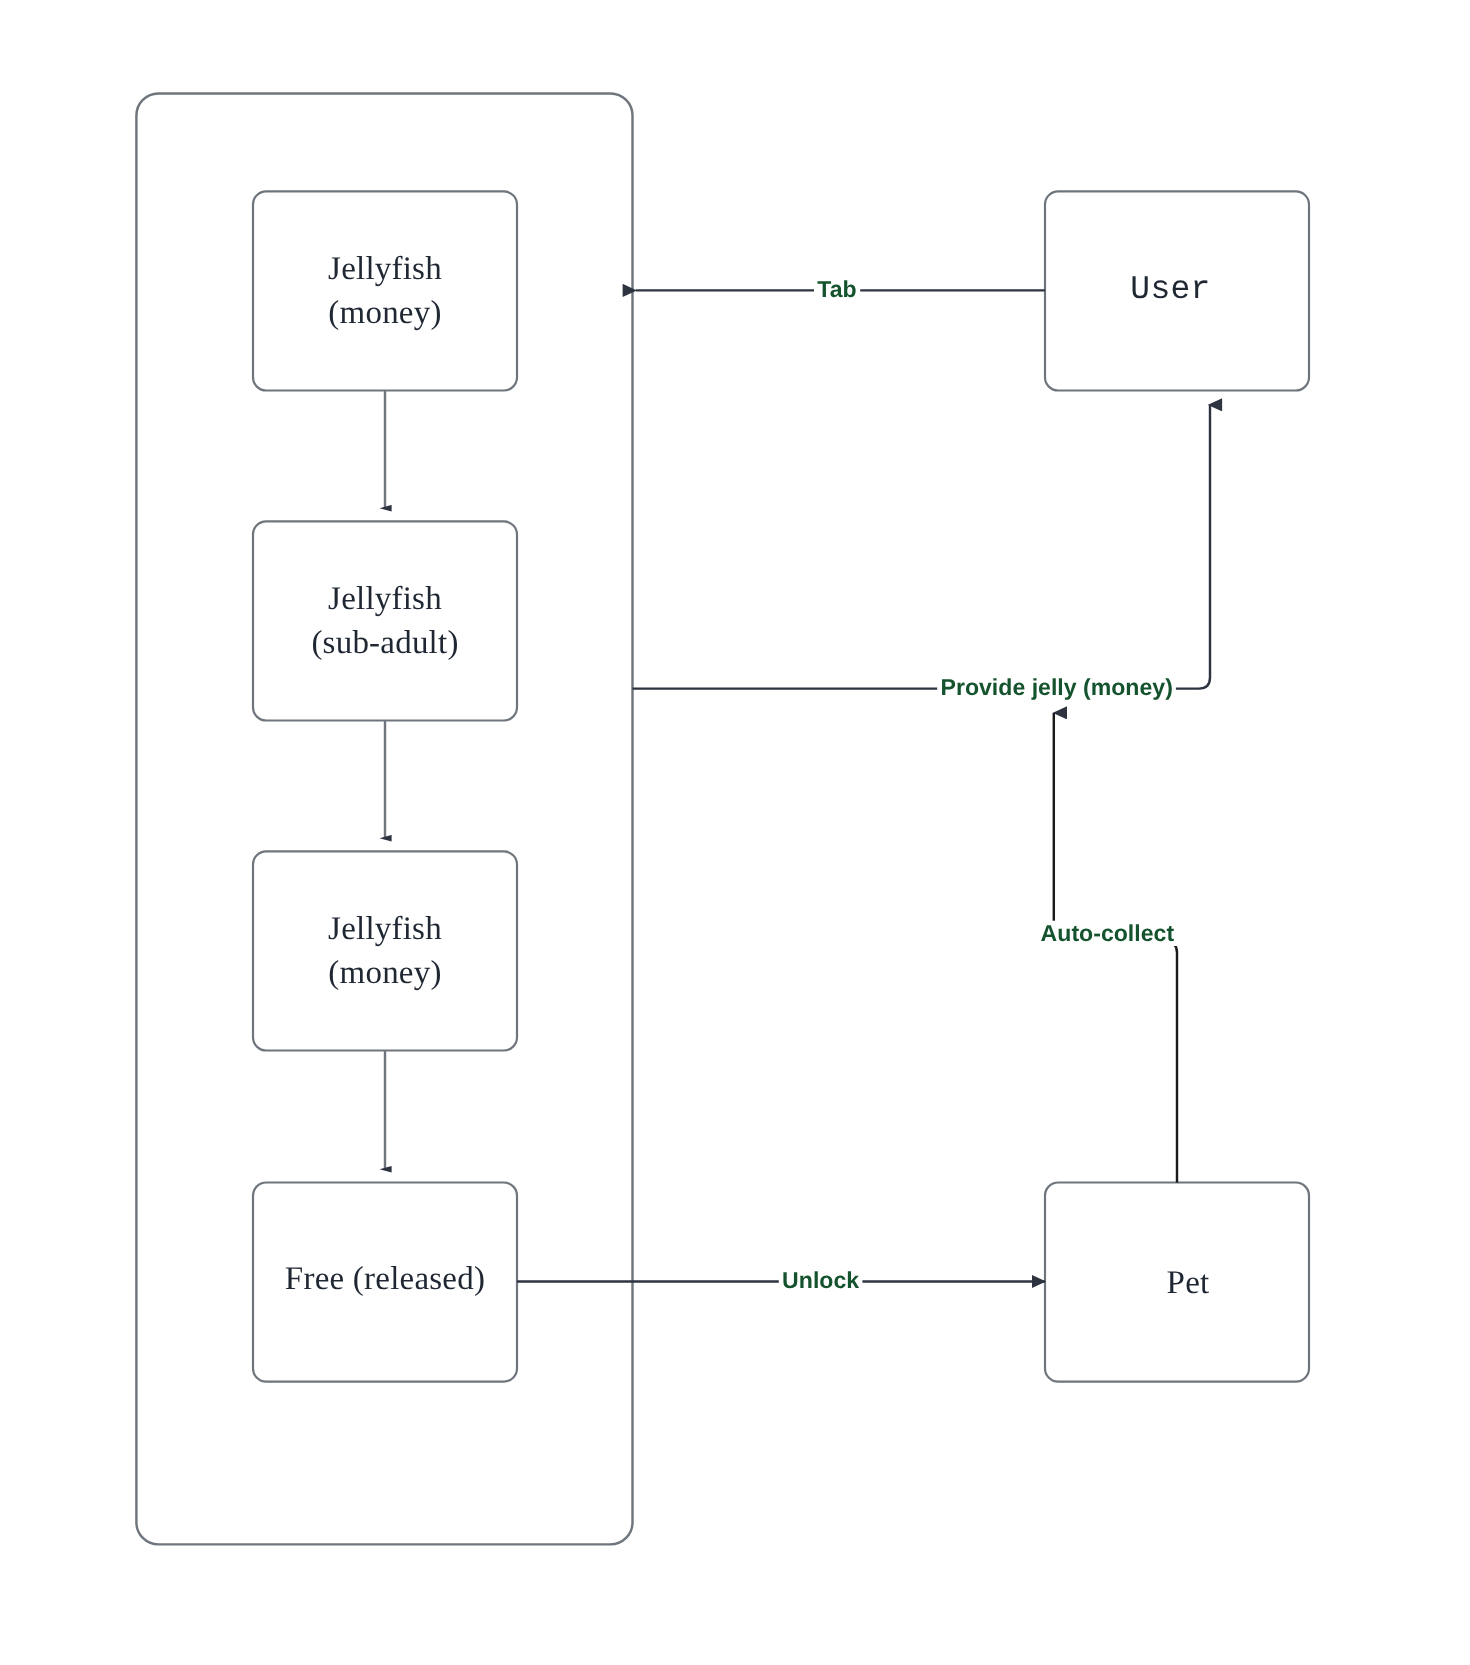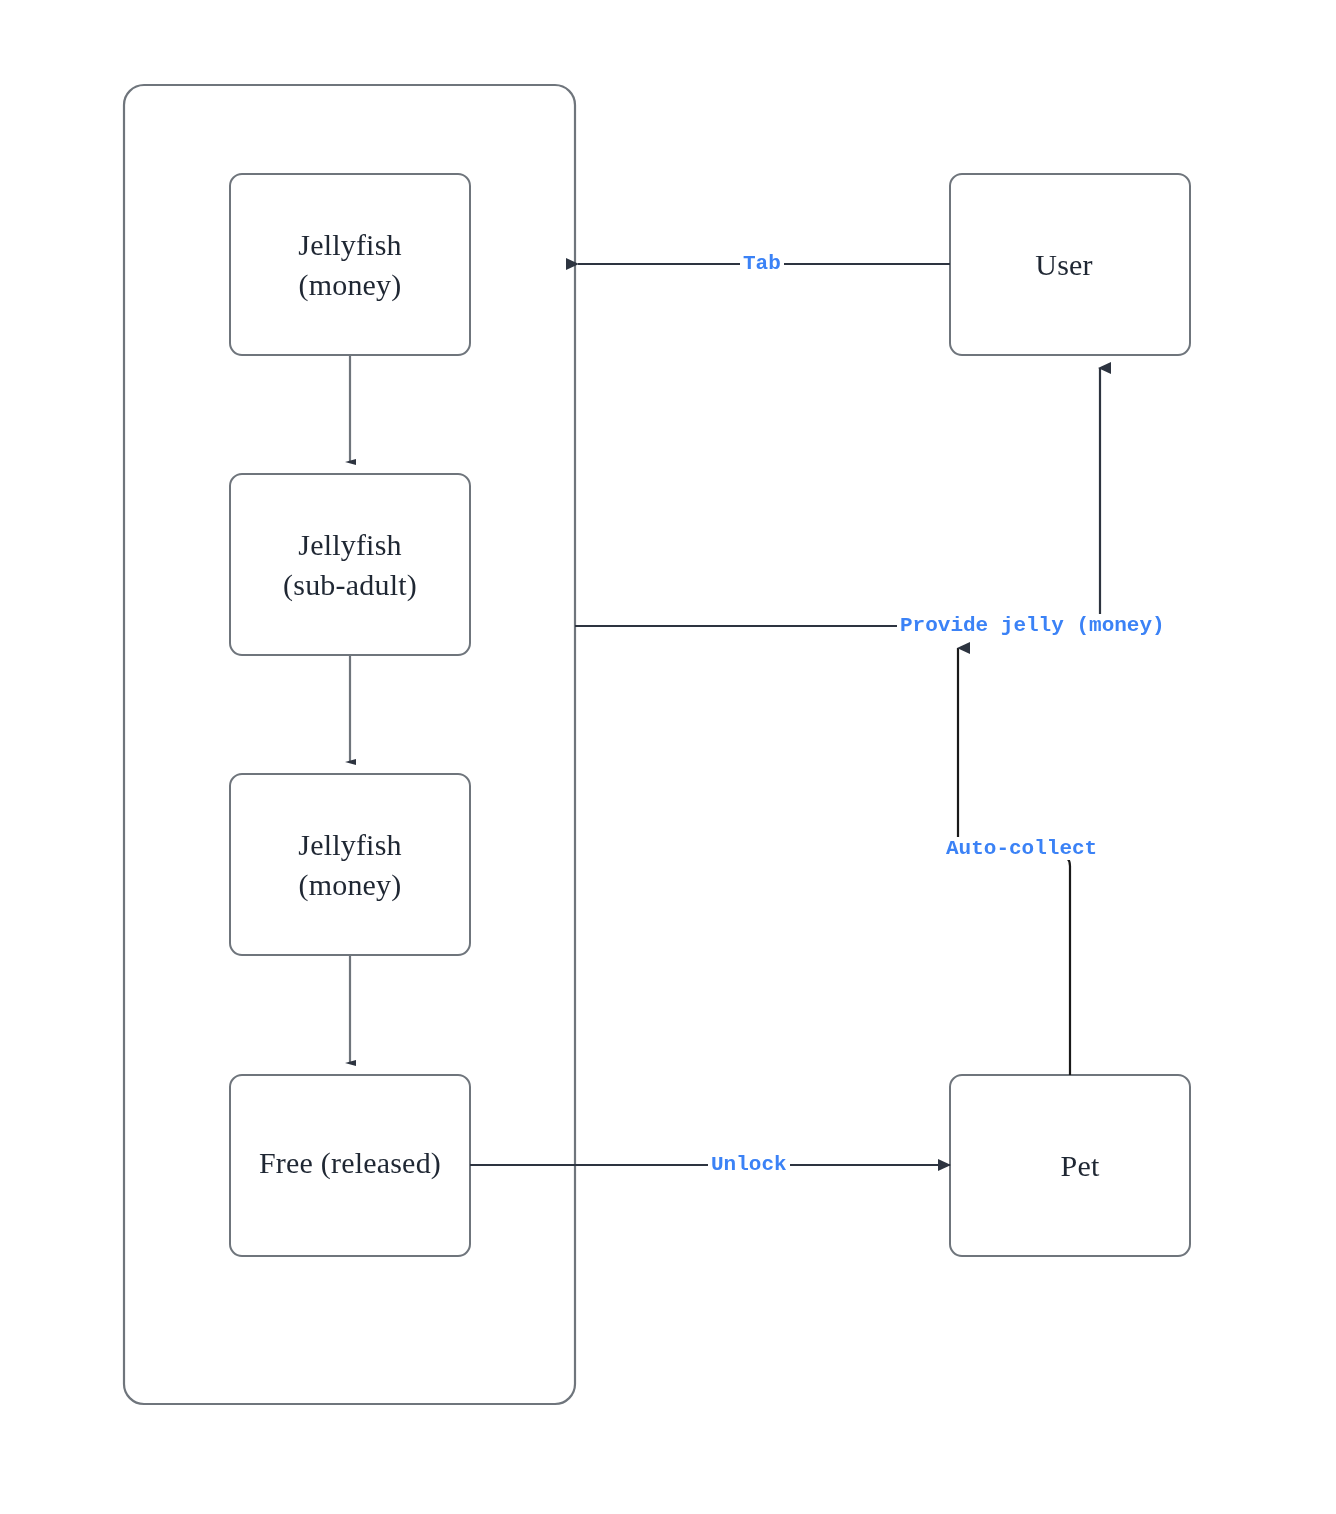--- a/index.html
+++ b/index.html
@@ -36,22 +36,22 @@
     color: #1f2733;
     font-family: "Liberation Serif", "DejaVu Serif", serif;
     font-size: 30px;
     line-height: 1.33;
     letter-spacing: 0.2px;
     pointer-events: none;
   }
   .node-label span { display: block; white-space: nowrap; }
   .edge-label {
     position: absolute;
-    color: #3b82f6;
-    font-family: Liberation Mono, monospace;
+    color: #14532d;
+    font-family: Liberation Sans, sans-serif;
     font-weight: bold;
     font-size: 21px;
     line-height: 1;
     white-space: nowrap;
     background: #ffffff;
     padding: 1px 3px;
   }
 </style>
 </head>
 <body>
@@ -111,29 +111,29 @@
 
   <div class="node-label" style="left:230px; top:774px; width:240px; height:181px;">
     <span>Jellyfish</span>
     <span>(money)</span>
   </div>
 
   <div class="node-label" style="left:225px; top:1075px; width:250px; height:176px;text-align:right;">
     <span>Free (released)</span>
   </div>
 
-  <div class="node-label" style="left:950px; top:174px; width:228px; height:181px;">
+  <div class="node-label" style="left:950px; top:174px; width:228px; height:181px;font-family:Liberation Mono, monospace;">
     <span>User</span>
   </div>
 
   <div class="node-label" style="left:950px; top:1075px; width:260px; height:181px;">
     <span>Pet</span>
   </div>
 
   <div class="edge-label" style="left:740px; top:252px;">Tab</div>
 
-  <div class="edge-label" style="left:897px; top:614px;">Provide jelly (money)</div>
+  <div class="edge-label" style="left:852px; top:614px;">Provide jelly (money)</div>
 
   <div class="edge-label" style="left:943px; top:837px;text-align:right;">Auto-collect</div>
 
   <div class="edge-label" style="left:664px; top:1153px;margin-left:44px;">Unlock</div>
 
 </div>
 
 </body></html>

